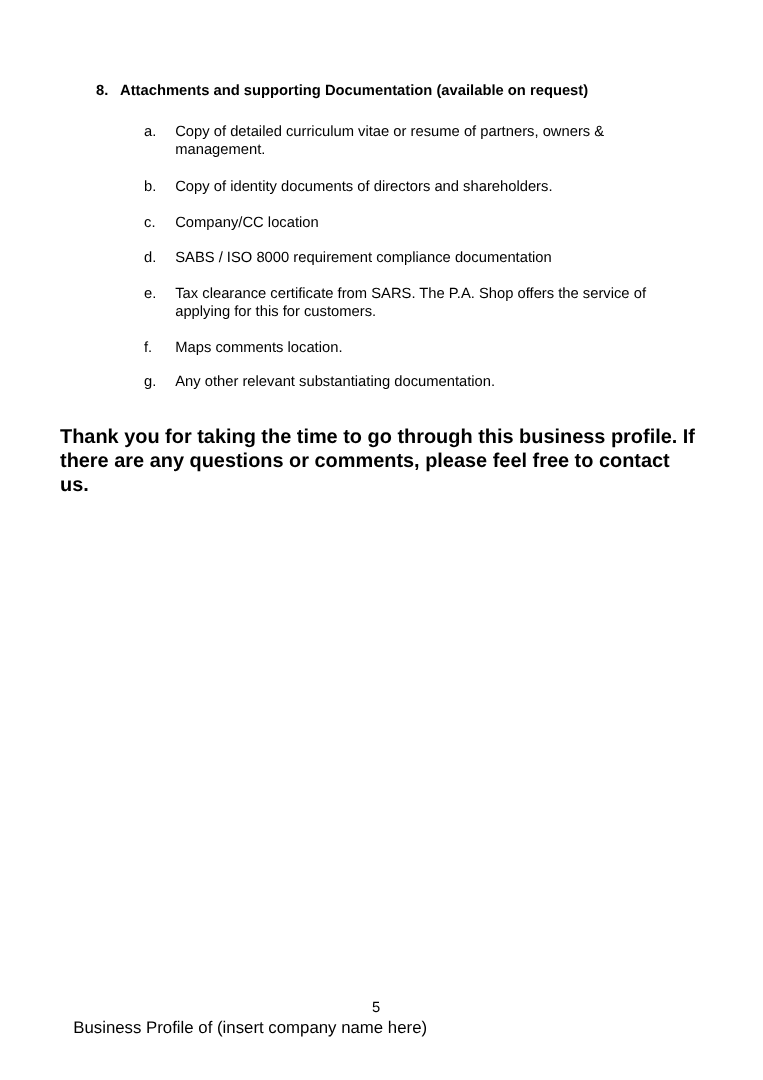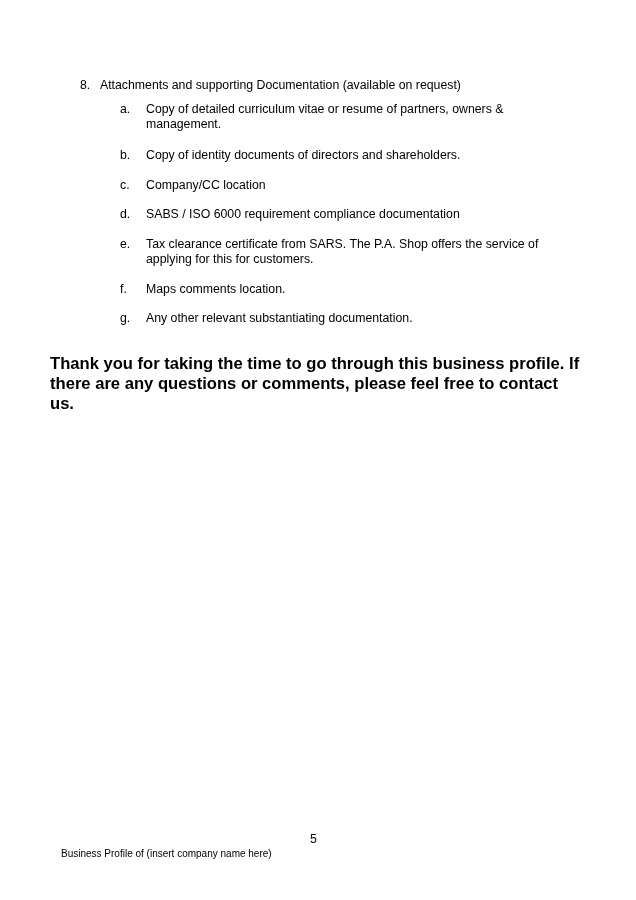--- a/index.html
+++ b/index.html
@@ -1,26 +1,26 @@
 <!DOCTYPE html>
 <html><head>
   <meta charset="utf-8">
   <style>
     html, body { margin: 0; padding: 0; background: #ffffff; }
     body { width: 636px; height: 900px; position: relative; overflow: hidden;
            font-family: "Liberation Sans", sans-serif; color: #000; }
-    .heading { position: absolute; left: 80px; top: 78px; font-size: 12.3px; font-weight: normal; white-space: nowrap; }
+    .heading { position: absolute; left: 80px; top: 68px; font-size: 12.3px; font-weight: bold; white-space: nowrap; }
     .heading .num { display: inline-block; width: 20px; }
     .item { position: absolute; left: 120px; font-size: 12.3px; line-height: 15px; width: 440px; }
     .item .marker { position: absolute; left: 0; top: 0; }
     .item .text { display: block; margin-left: 26px; }
     .closing { position: absolute; left: 50px; width: 536px; top: 354px; 
                font-size: 16.6px; font-weight: bold; line-height: 20px; }
     .page-number { position: absolute; left: 310px; top: 832px; font-size: 12.3px; }
-    .footer { position: absolute; left: 61px; top: 848px; font-size: 10px; white-space: nowrap; text-align: right; }
+    .footer { position: absolute; left: 61px; top: 848px; font-size: 14px; white-space: nowrap; text-align: right; }
   </style>
 </head>
 <body>
 
 <div>
   <div class="heading">
     <span class="num">8.</span><span>Attachments and supporting Documentation (available on request)</span>
   </div>
 
   <div class="item" style="top:102px">
@@ -30,21 +30,21 @@
   <div class="item" style="top:148px">
     <span class="marker">b.</span>
     <span class="text">Copy of identity documents of directors and shareholders.</span>
   </div>
   <div class="item" style="top:178px">
     <span class="marker">c.</span>
     <span class="text">Company/CC location</span>
   </div>
   <div class="item" style="top:207px">
     <span class="marker">d.</span>
-    <span class="text">SABS / ISO 6000 requirement compliance documentation</span>
+    <span class="text">SABS / ISO 8000 requirement compliance documentation</span>
   </div>
   <div class="item" style="top:237px">
     <span class="marker">e.</span>
     <span class="text">Tax clearance certificate from SARS. The P.A. Shop offers the service of applying for this for customers.</span>
   </div>
   <div class="item" style="top:282px">
     <span class="marker">f.</span>
     <span class="text">Maps comments location.</span>
   </div>
   <div class="item" style="top:311px">

